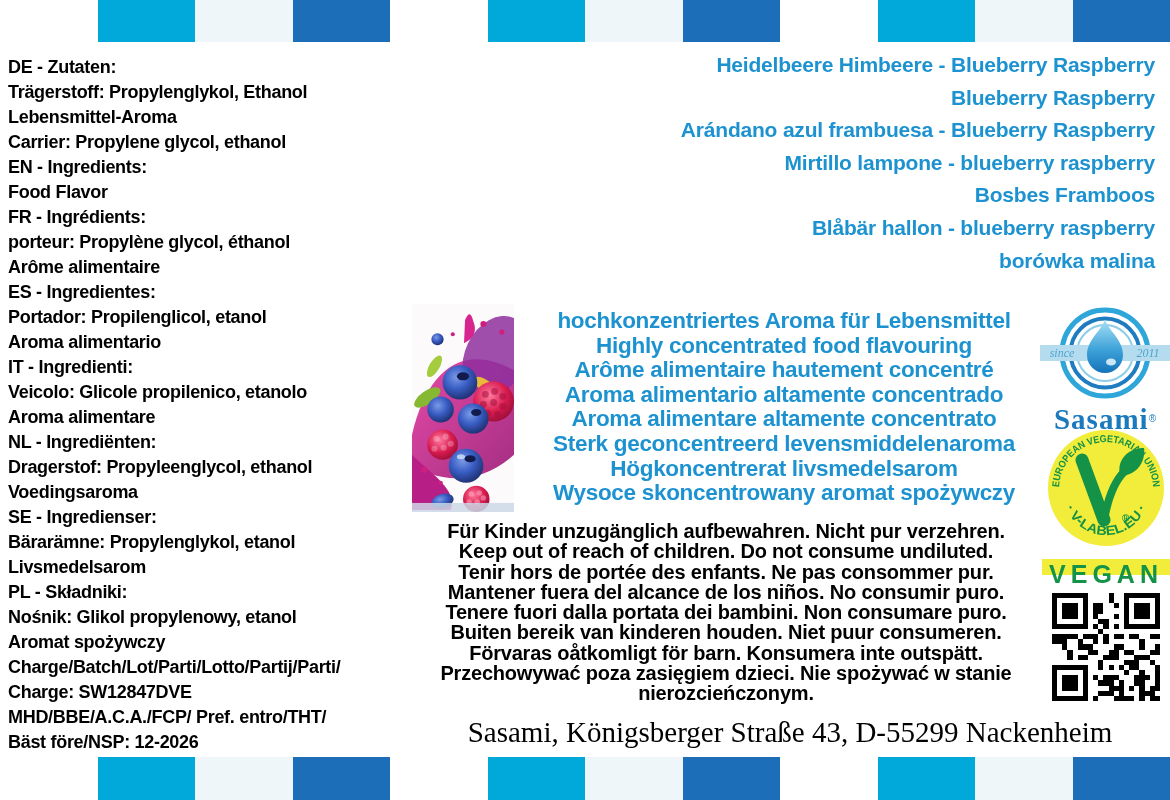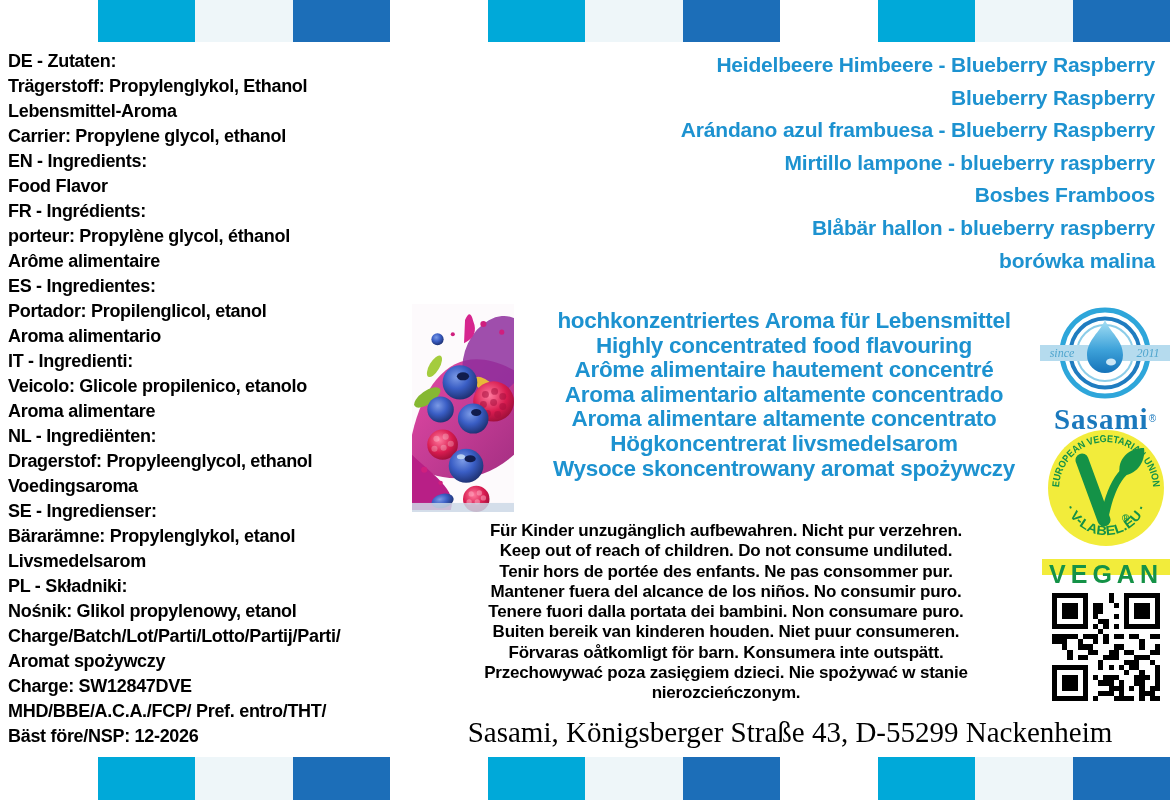--- a/index.html
+++ b/index.html
@@ -11,21 +11,21 @@
   .bar{position:absolute; left:0; width:1170px; display:flex;}
   .bar-top{top:0; height:42px;}
   .bar-bottom{top:757px; height:43px;}
   .bar span{flex:1 1 0;}
   .seg-none{background:transparent;}
   .seg-cyan{background:var(--bar-cyan);}
   .seg-light{background:var(--bar-light);}
   .seg-dark{background:var(--bar-dark);}
 
   
-  .ingredients{position:absolute; left:8px; top:49px; width:405px;}
+  .ingredients{position:absolute; left:8px; top:55px; width:405px;}
   .ing-line{
     font-size:18px; font-weight:bold; letter-spacing:-0.3px;
     line-height:25px; color:var(--text-black); white-space:nowrap;
   }
 
   
   .names{position:absolute; left:420px; top:49px; width:735px; text-align:center;}
   .name-line{
     font-size:21px; font-weight:bold; letter-spacing:-0.2px; line-height:32.6px;
     color:var(--accent-blue); white-space:nowrap;text-align:right;
@@ -38,21 +38,21 @@
   
   .concentrate{position:absolute; left:518px; top:309px; width:532px; text-align:center;}
   .conc-line{
     font-size:22.5px; font-weight:bold; letter-spacing:-0.3px; line-height:24.6px;
     color:var(--accent-blue); white-space:nowrap;
   }
 
   
   .warnings{position:absolute; left:420px; top:521px; width:612px; text-align:center;}
   .warn-line{
-    font-size:17px; font-weight:bold; letter-spacing:-0.2px; line-height:20.3px;
+    font-size:20px; font-weight:bold; letter-spacing:-0.2px; line-height:20.3px;
     color:var(--text-black);
   }
 
   
   .address{
     position:absolute; left:420px; top:716px; width:740px; text-align:center;
     font-family:"Liberation Serif", serif; font-size:29px; color:var(--text-black);
     white-space:nowrap;
   }
 
@@ -119,22 +119,22 @@
       <div class="ing-line">Veicolo: Glicole propilenico, etanolo</div>
       <div class="ing-line">Aroma alimentare</div>
       <div class="ing-line">NL - Ingrediënten:</div>
       <div class="ing-line">Dragerstof: Propyleenglycol, ethanol</div>
       <div class="ing-line">Voedingsaroma</div>
       <div class="ing-line">SE - Ingredienser:</div>
       <div class="ing-line">Bärarämne: Propylenglykol, etanol</div>
       <div class="ing-line">Livsmedelsarom</div>
       <div class="ing-line">PL - Składniki:</div>
       <div class="ing-line">Nośnik: Glikol propylenowy, etanol</div>
+      <div class="ing-line">Aromat spożywczy</div>
       <div class="ing-line">Charge/Batch/Lot/Parti/Lotto/Partij/Parti/</div>
-      <div class="ing-line">Aromat spożywczy</div>
       <div class="ing-line">Charge: SW12847DVE</div>
       <div class="ing-line">MHD/BBE/A.C.A./FCP/ Pref. entro/THT/</div>
       <div class="ing-line">Bäst före/NSP: 12-2026</div>
     </div>
 
   <div class="names">
 
   <div class="name-line">Heidelbeere Himbeere - Blueberry Raspberry</div>
       <div class="name-line">Blueberry Raspberry</div>
       <div class="name-line">Arándano azul frambuesa - Blueberry Raspberry</div>
@@ -222,20 +222,21 @@
     </svg>
   </div>
 
   <div class="concentrate">
 
   <div class="conc-line">hochkonzentriertes Aroma für Lebensmittel</div>
       <div class="conc-line">Highly concentrated food flavouring</div>
       <div class="conc-line">Arôme alimentaire hautement concentré</div>
       <div class="conc-line">Aroma alimentario altamente concentrado</div>
       <div class="conc-line">Aroma alimentare altamente concentrato</div>
+      <div class="conc-line">Sterk geconcentreerd levensmiddelenaroma</div>
       <div class="conc-line">Högkoncentrerat livsmedelsarom</div>
       <div class="conc-line">Wysoce skoncentrowany aromat spożywczy</div>
     </div>
 
   <div class="warnings">
 
   <div class="warn-line">Für Kinder unzugänglich aufbewahren. Nicht pur verzehren.</div>
       <div class="warn-line">Keep out of reach of children. Do not consume undiluted.</div>
       <div class="warn-line">Tenir hors de portée des enfants. Ne pas consommer pur.</div>
       <div class="warn-line">Mantener fuera del alcance de los niños. No consumir puro.</div>

